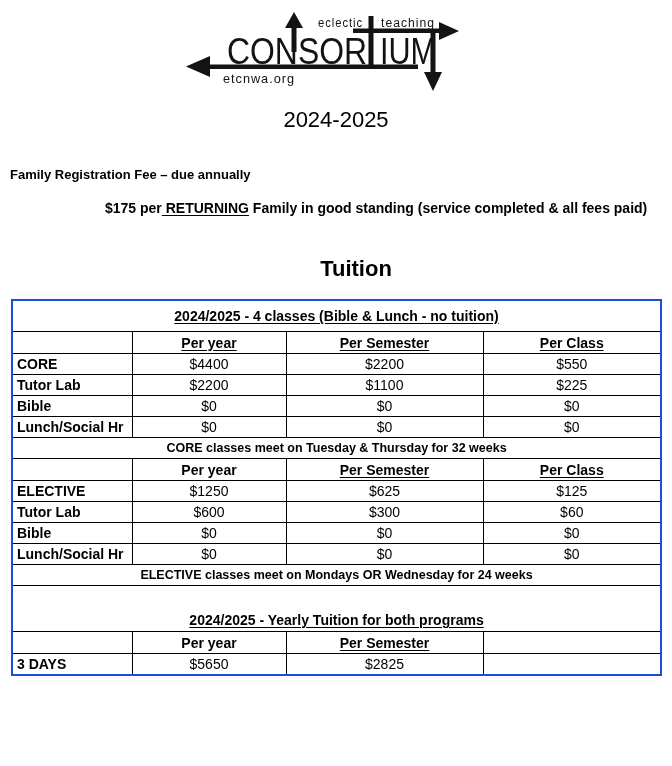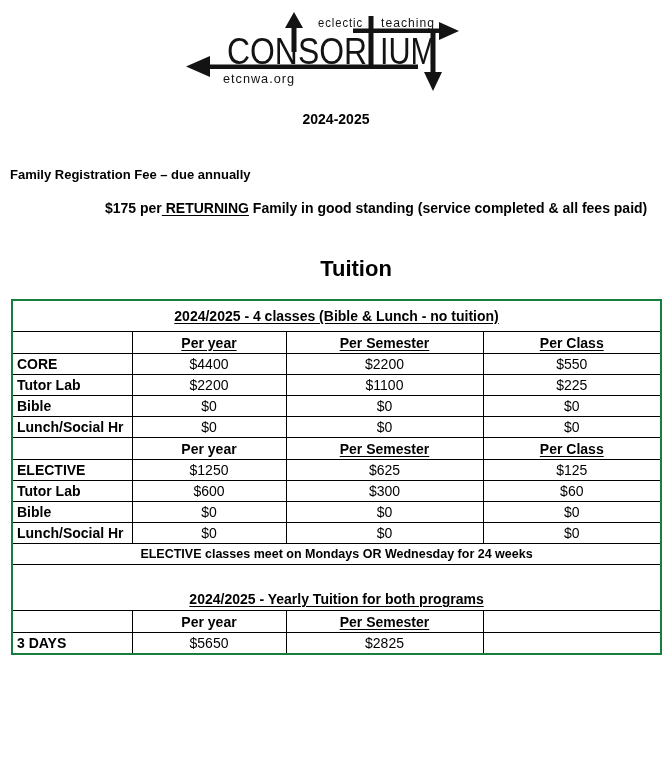--- a/index.html
+++ b/index.html
@@ -6,32 +6,32 @@
   body{
     width:672px;height:766px;background:#ffffff;color:#000;
     font-family:"Liberation Sans",sans-serif;position:relative;overflow:hidden;
   }
   .logo-wrap{margin:6px 0 0 182px;width:282px;height:90px;}
   .logo-svg text{fill:#131313;font-family:"Liberation Sans",sans-serif;}
   .logo-svg .tagline{font-size:12px;letter-spacing:1px;}
   .logo-svg .wordmark{font-size:36px;}
   .logo-svg .website{font-size:13px;letter-spacing:1px;}
 
-  .title-block{margin-top:12px;text-align:center;font-weight:bold;font-size:14px;line-height:23px;}
+  .title-block{margin-top:12px;text-align:center;font-weight:normal;font-size:22px;line-height:23px;}
 
   .reg-heading{margin:36px 0 0 10px;font-weight:bold;font-size:13px;}
   .reg-lines{margin:16px 0 0 105px;font-size:14px;line-height:20px;font-weight:bold;}
   .reg-lines .normal{font-weight:bold;}
   .u{text-decoration:underline;text-underline-offset:2px;}
 
   .tuition-heading{margin-top:40px;text-align:center;text-indent:40px;font-weight:bold;font-size:22px;line-height:22px;}
 
   table.fees{
     margin:19px 0 0 11px;border-collapse:collapse;table-layout:fixed;
-    width:649px;border:2px solid #15803d;font-size:14px;
+    width:649px;border:2px solid #1d4ed8;font-size:14px;
   }
   table.fees td{border:1px solid #000;padding:0 2px;overflow:hidden;white-space:nowrap;}
   tr.section-title td{font-weight:bold;text-align:center;height:30px;vertical-align:middle;}
   tr.section-title.spaced td{height:42px;vertical-align:bottom;padding-bottom:3px;}
   tr.col-header td{font-weight:bold;text-align:center;height:21px;vertical-align:middle;}
   tr.data-row td{height:20px;text-align:center;vertical-align:middle;}
   tr.data-row td.label{text-align:left;font-weight:bold;padding-left:4px;}
   tr.note-row td{font-weight:bold;font-size:12.5px;text-align:center;height:20px;vertical-align:middle;}
 </style>
 </head>
@@ -117,20 +117,23 @@
         <td>$0</td>
         <td>$0</td>
         <td>$0</td>
       </tr>
       <tr class="data-row">
         <td class="label">Lunch/Social Hr</td>
         <td>$0</td>
         <td>$0</td>
         <td>$0</td>
       </tr>
+      <tr class="note-row">
+        <td colspan="4">CORE classes meet on Tuesday &amp; Thursday for 32 weeks</td>
+      </tr>
       <tr class="col-header">
         <td><span></span></td>
         <td><span>Per year</span></td>
         <td><span class="u">Per Semester</span></td>
         <td><span class="u">Per Class</span></td>
       </tr>
       <tr class="data-row">
         <td class="label">ELECTIVE</td>
         <td>$1250</td>
         <td>$625</td>

